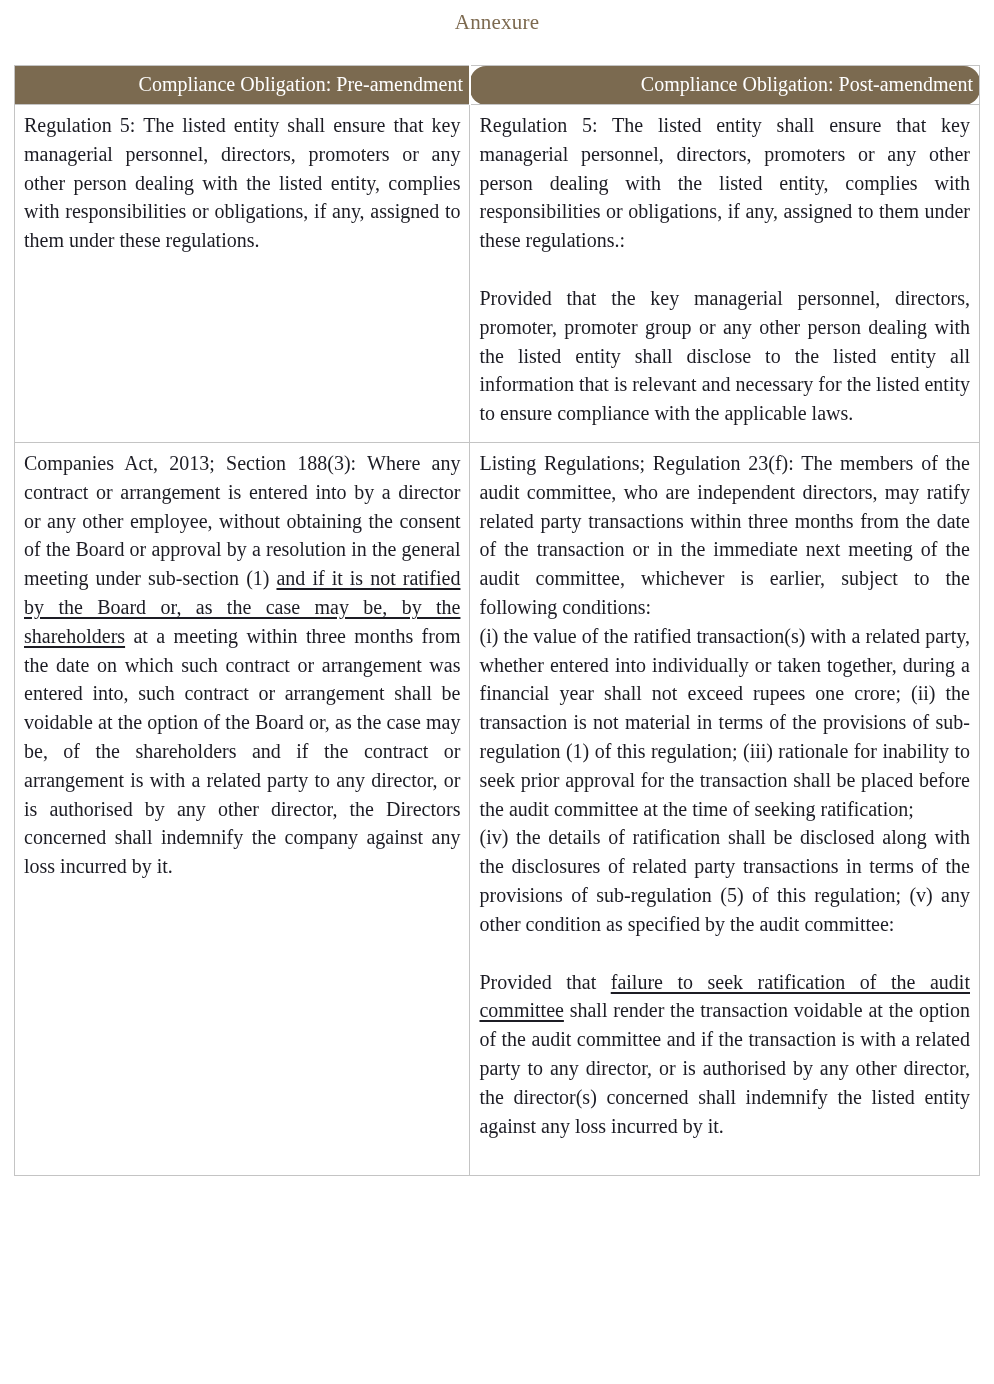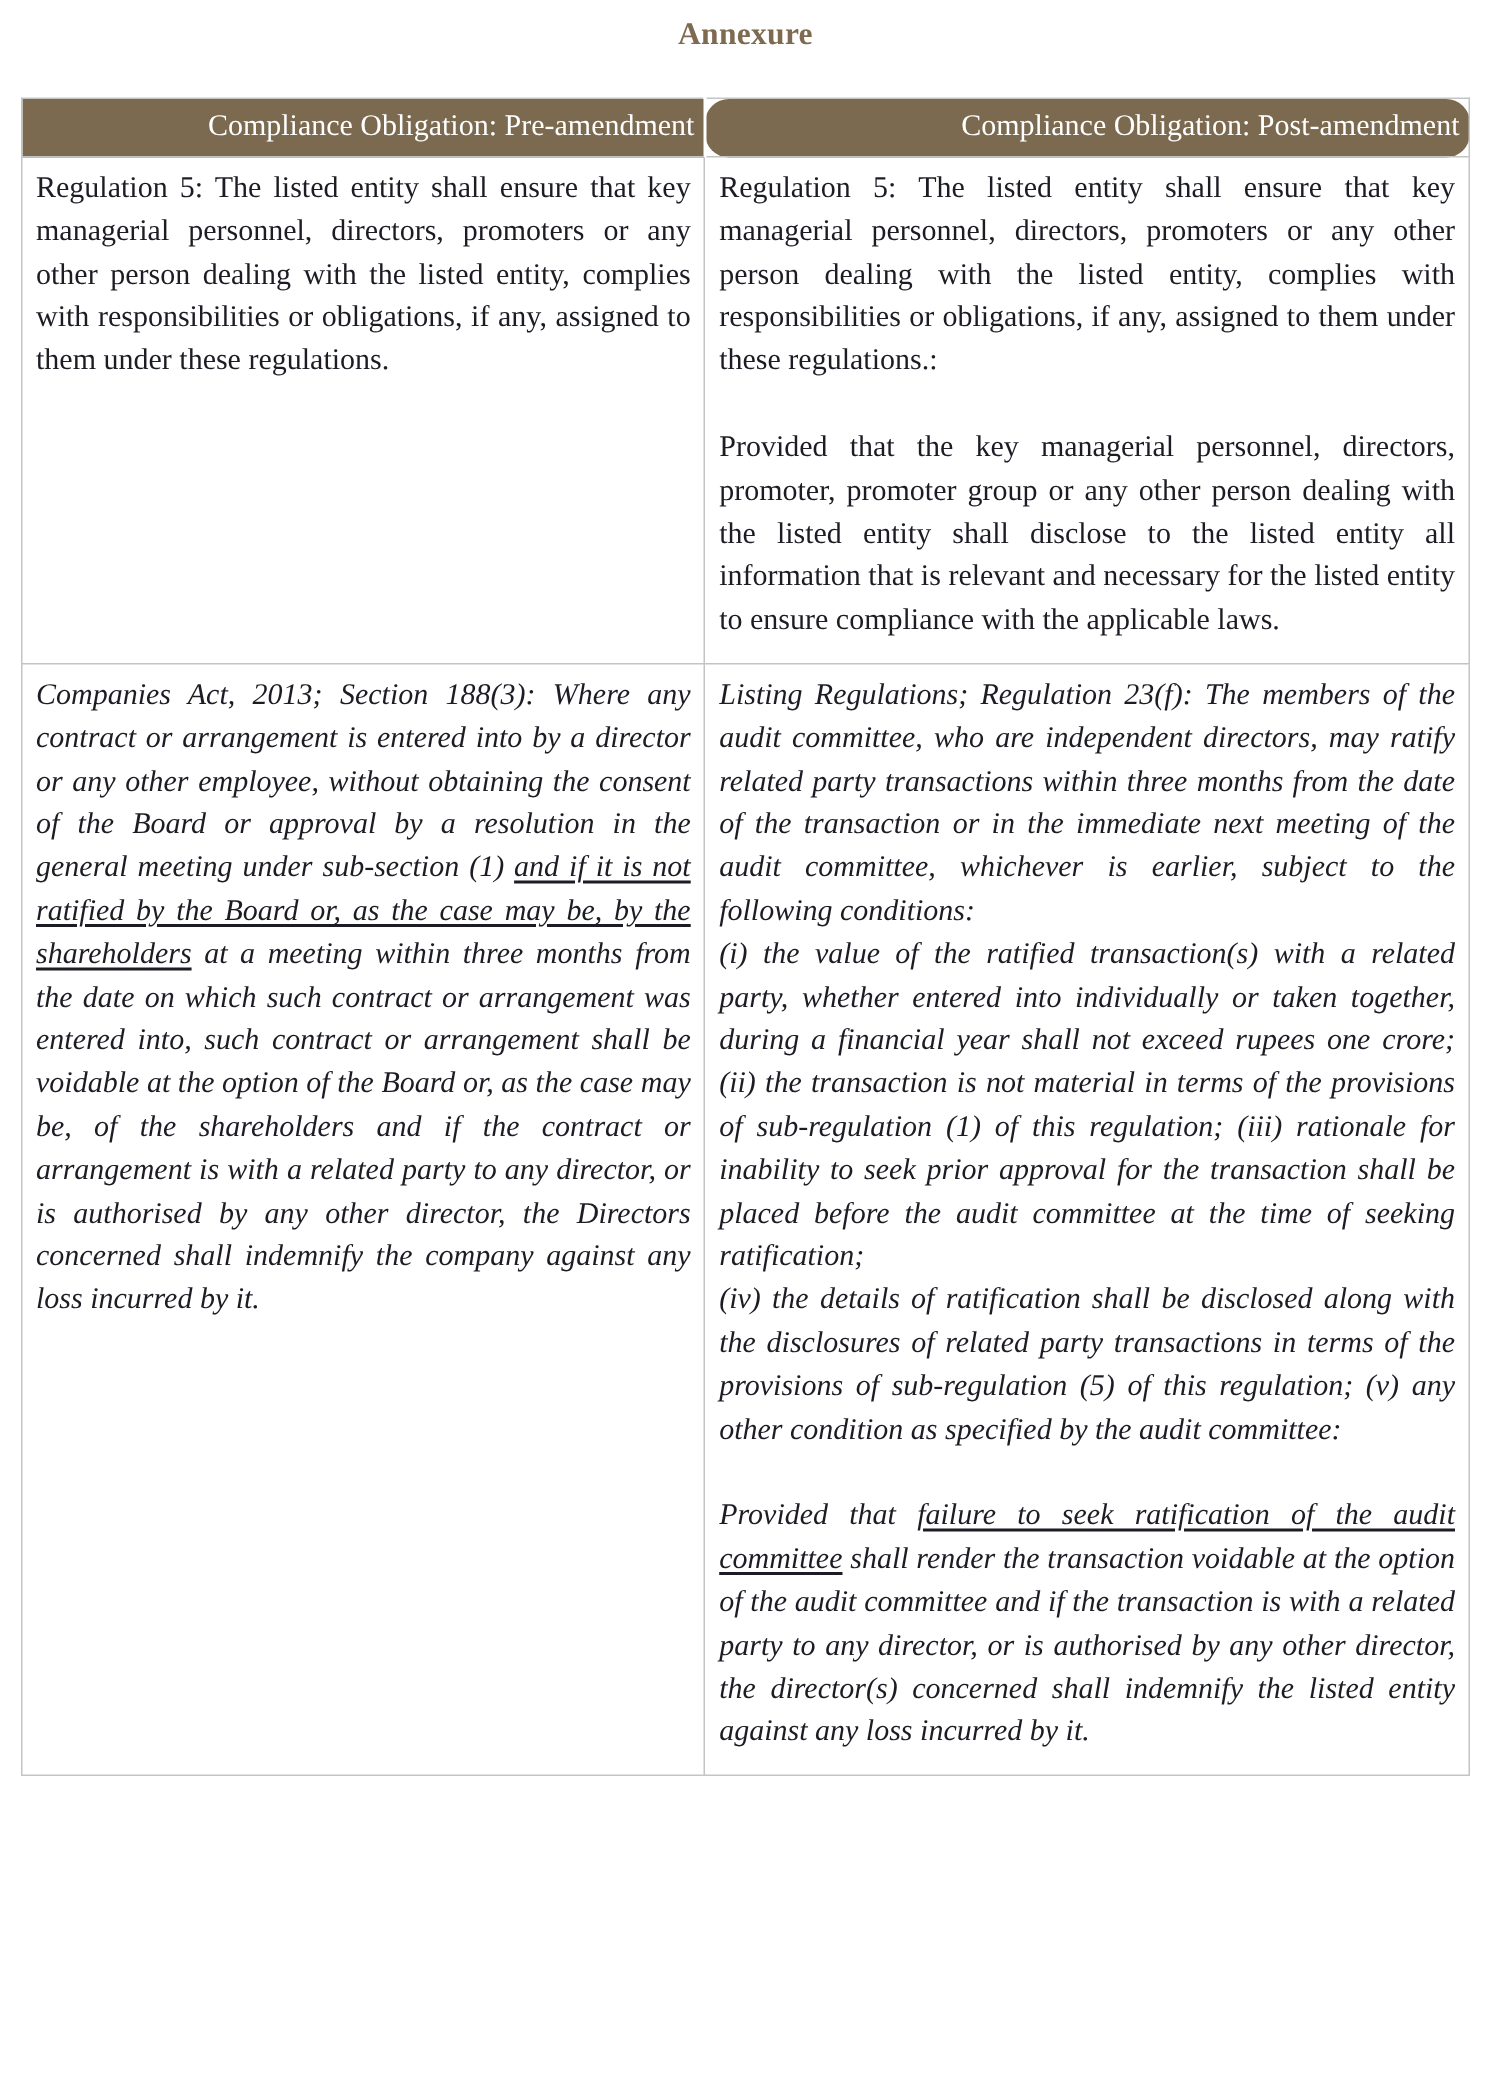--- a/index.html
+++ b/index.html
@@ -19,21 +19,21 @@
     width: 994px;
     min-height: 1384px;
     margin: 0 auto;
     background: var(--page-bg);
     padding: 8px 14px 0 14px;
   }
   .title {
     text-align: center;
     color: var(--title-text);
     font-size: 21px;
-    font-weight: bold;
+    font-weight: normal;
     letter-spacing: 0.2px;
     margin-top: 2px;
     margin-bottom: 30px;
   }
   table.cmp-table {
     width: 100%;
     border-collapse: collapse;
     table-layout: fixed;
   }
   .cmp-table col.c-left  { width: 47.2%; }
@@ -54,21 +54,21 @@
     color: var(--body-text);
     font-size: 20px;
     line-height: 1.44;
     text-align: justify;
     padding: 6px 9px 14px 9px;
     margin-left: 36px;
   }
   .cmp-table td p { margin: 0; }
   .cmp-table td p.gap-before { margin-top: 29px; }
   .cmp-table td u { text-decoration: underline; text-underline-offset: 3px; }
-  .cmp-table tr.last-row td { padding-bottom: 14px; font-style: italic; }
+  .cmp-table tr.last-row td { padding-bottom: 35px; }
 </style>
 </head>
 <body>
 
 <div class="page">
   <h1 class="title">Annexure</h1>
 
   <table class="cmp-table">
     <colgroup>
       <col class="c-left">

